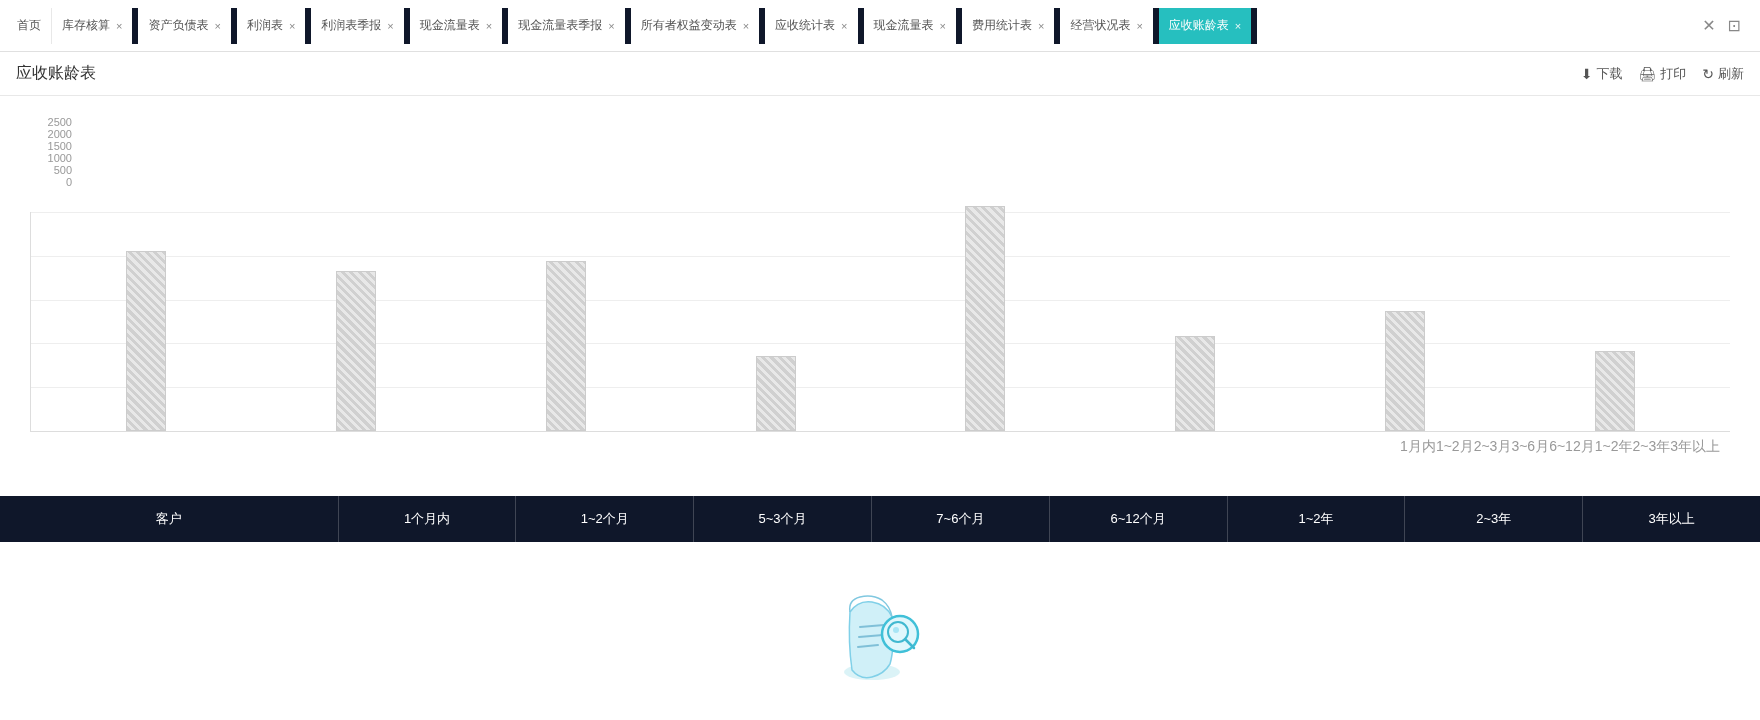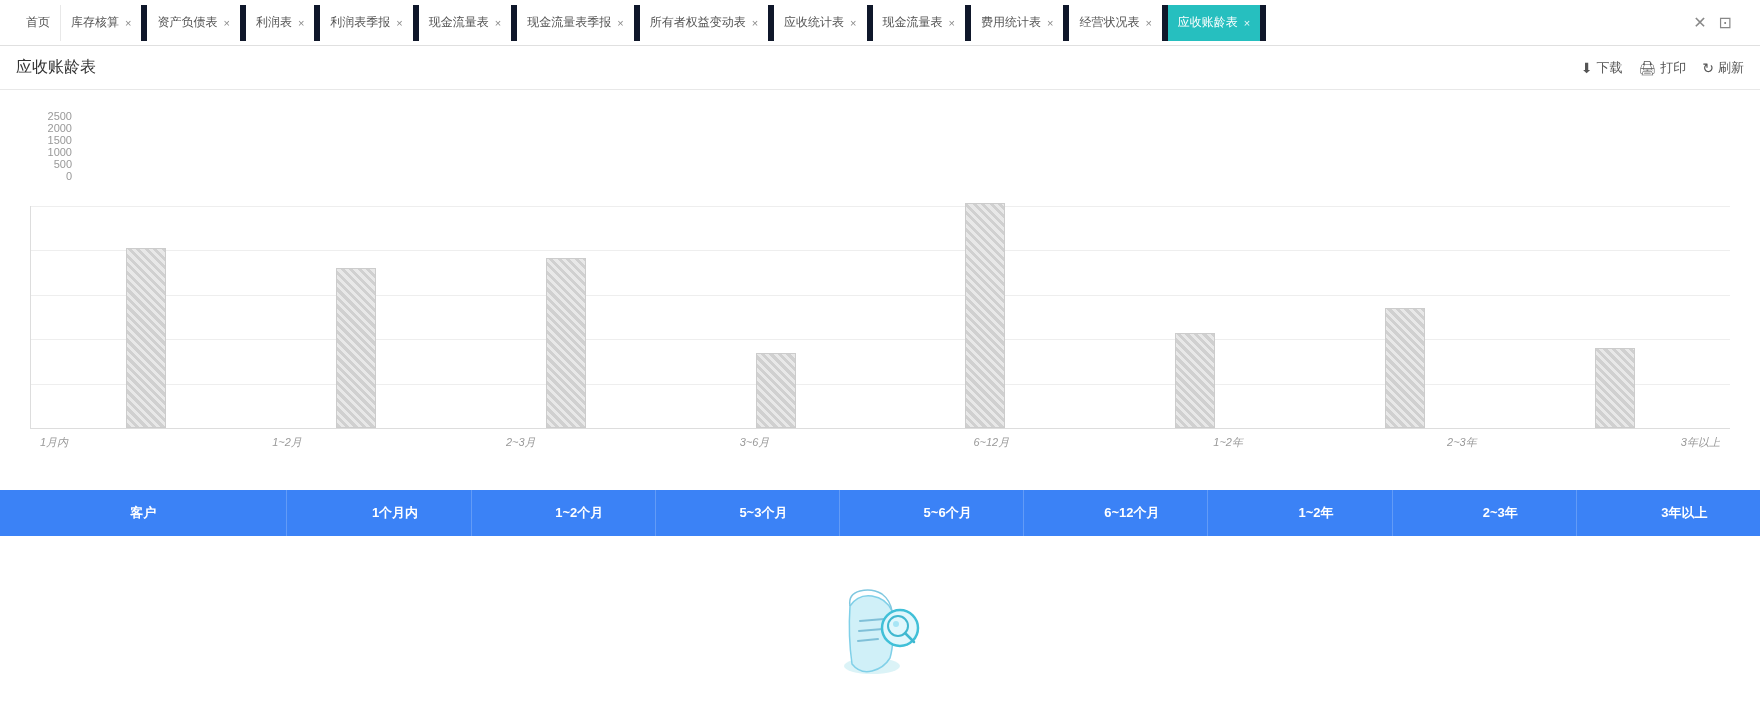--- a/index.html
+++ b/index.html
@@ -4,22 +4,22 @@
   <style>
     * { margin: 0; padding: 0; box-sizing: border-box; }
     body { font-family: 'Microsoft YaHei', '微软雅黑', sans-serif; font-size: 13px; background: #f5f5f5; color: #333; overflow: hidden; }
 
     
     .tab-bar {
       display: flex;
       align-items: center;
       background: #fff;
       border-bottom: 1px solid #e0e0e0;
-      height: 46px;
-      padding: 0 16px;
+      height: 52px;
+      padding: 0 7px;
       overflow: hidden;
       position: relative;
     }
     .tab-bar-inner {
       display: flex;
       align-items: center;
       flex: 1;
       overflow: hidden;
     }
     .tab-item {
@@ -158,36 +158,34 @@
         45deg,
         #d0d0d0,
         #d0d0d0 3px,
         #e8e8e8 3px,
         #e8e8e8 6px
       );
       border: 1px solid #ccc;
     }
     .chart-x-labels {
       display: flex;
-      justify-content: space-between;
+      justify-content: flex-end;
       padding: 6px 10px 0;
-      font-size: 11px;
+      font-size: 14px;
       color: #999;
-      font-style: italic;
     }
     .x-label { text-align: center; }
 
     
     .table-header {
       display: flex;
-      background: #3b82f6;
+      background: #0f172a;
       color: #fff;
       font-size: 13px;
-      font-weight: 700;
-      gap: 32px;
+      font-weight: 400;
     }
     .th-cell {
       flex: 1;
       text-align: center;
       padding: 14px 8px;
       border-right: 1px solid rgba(255,255,255,0.2);
     }
     .th-cell:first-child { flex: 2; }
     .th-cell:last-child { border-right: none; }
 
@@ -346,21 +344,21 @@
           </div>
       </div>
     </div>
   </div>
 
   <div class="table-header" id="table-header">
       <div class="th-cell" style="flex: 2 1 0%;">客户</div>
       <div class="th-cell">1个月内</div>
       <div class="th-cell">1~2个月</div>
       <div class="th-cell">5~3个月</div>
-      <div class="th-cell">5~6个月</div>
+      <div class="th-cell">7~6个月</div>
       <div class="th-cell">6~12个月</div>
       <div class="th-cell">1~2年</div>
       <div class="th-cell">2~3年</div>
       <div class="th-cell">3年以上</div>
     </div>
 
   <div class="empty-state">
     <div>
       <svg width="120" height="110" viewBox="0 0 120 110" fill="none" xmlns="http://www.w3.org/2000/svg">
 

